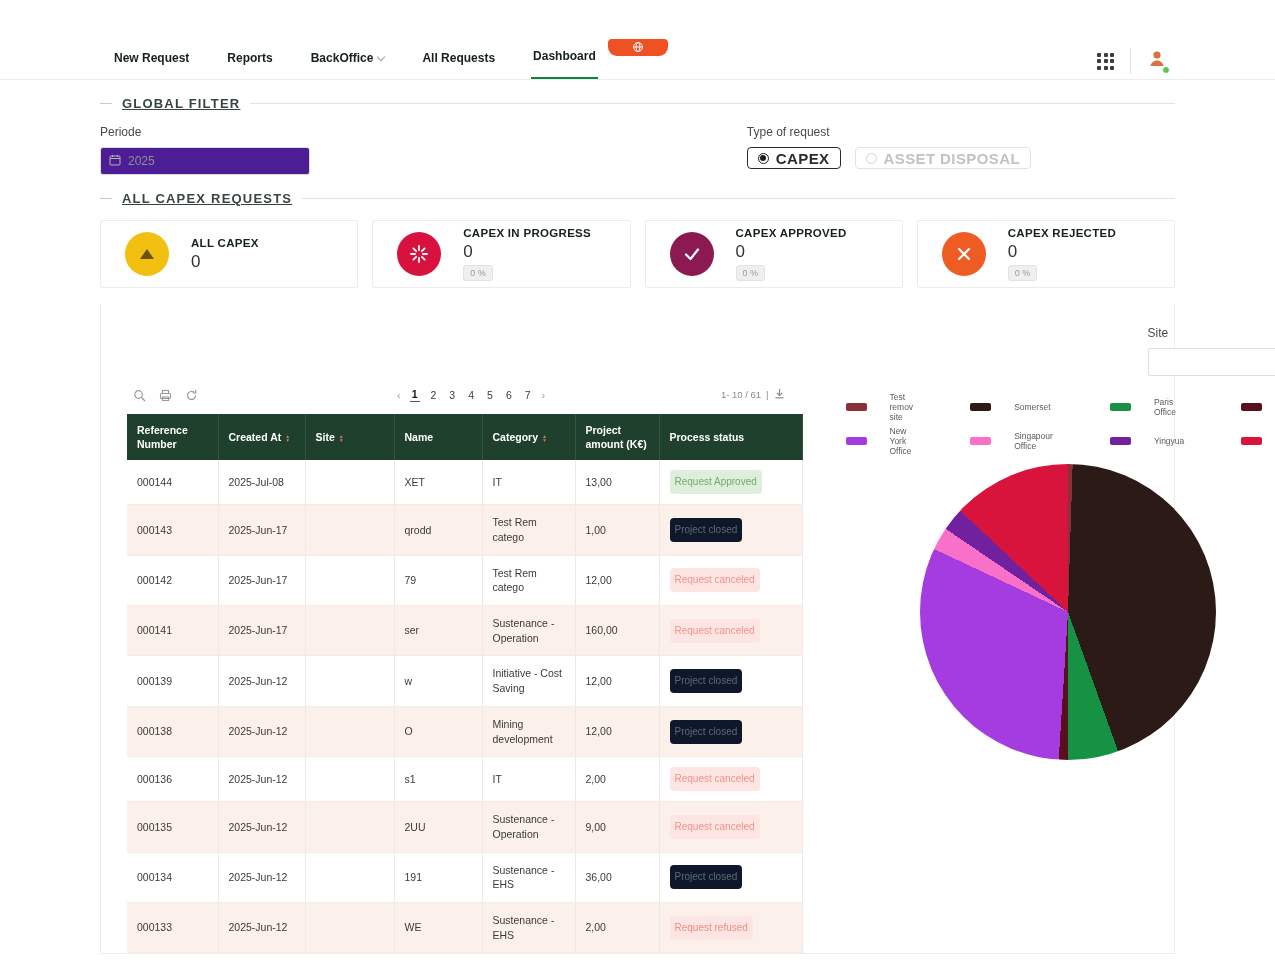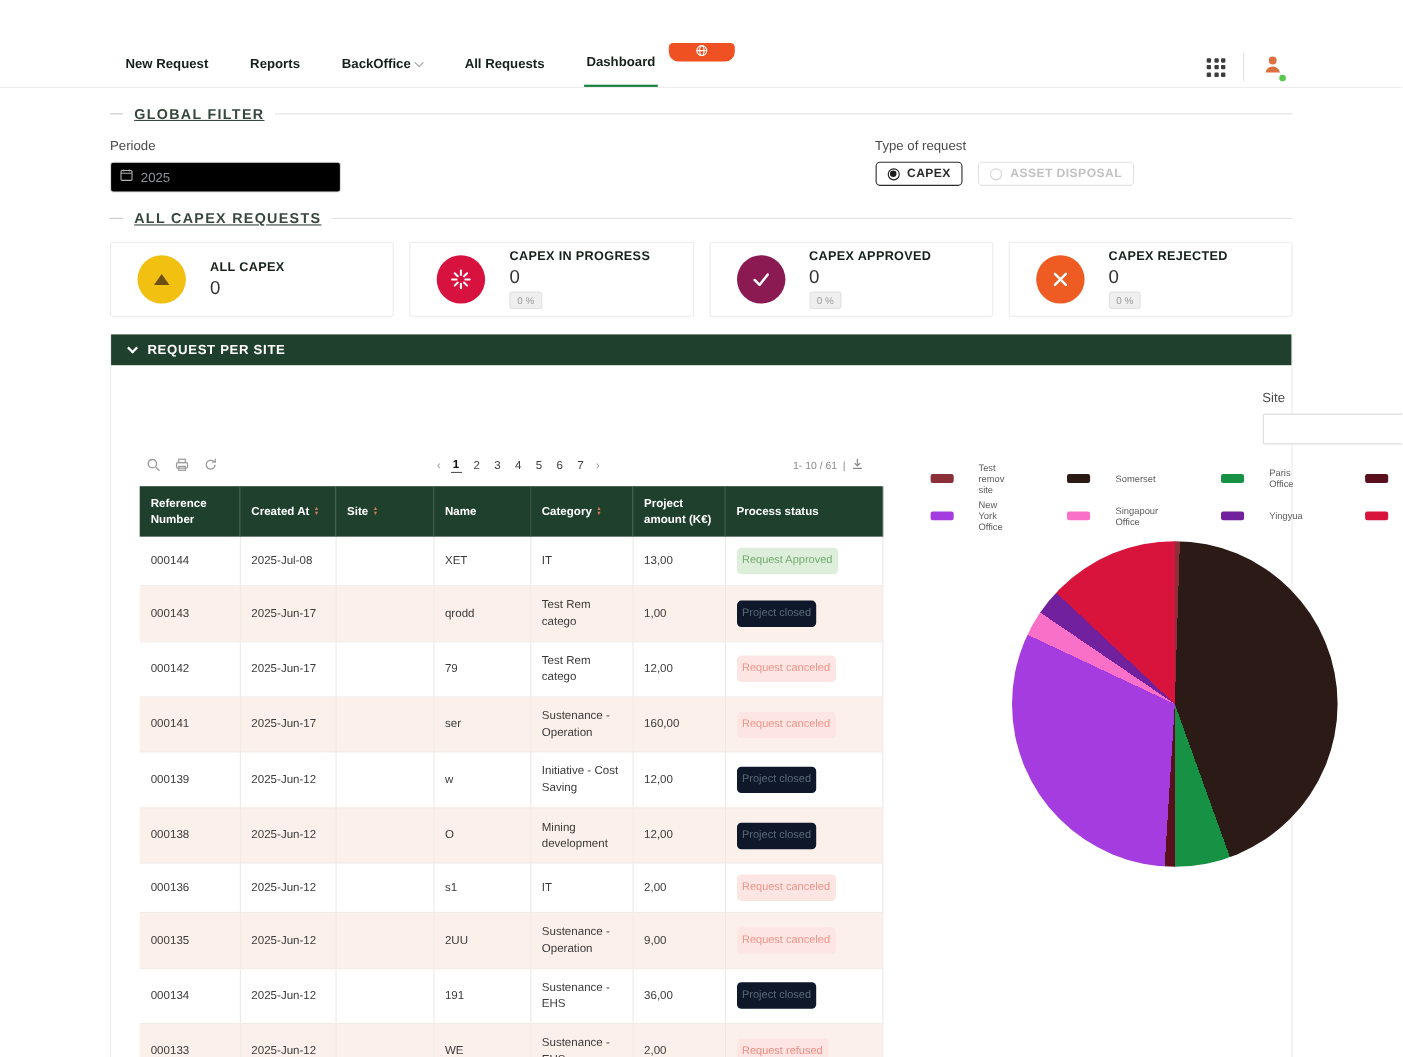--- a/index.html
+++ b/index.html
@@ -24,25 +24,25 @@
   
   main { padding:0 100px; }
   .section-title-row { display:flex; align-items:center; gap:10px; margin-top:16px; }
   .tick { width:12px; height:1px; background:#c9c9c9; }
   .section-title { font-size:13px; font-weight:700; letter-spacing:1.2px; color:#35463c; white-space:nowrap;text-decoration:underline; }
   .rule { flex:1; height:1px; background:#e2e2e2; }
 
   
   .filter-controls { display:flex; justify-content:space-between; margin:14px 30px 6px 0; gap:16px; }
   .field-label { font-size:12px; color:#4a4a4a; margin-bottom:8px; }
-  .periode-box { width:210px; height:28px; border:1px solid #ddd; border-radius:3px; display:flex; align-items:center; gap:7px; padding:0 8px; background:#000000; }
+  .periode-box { width:210px; height:28px; border:1px solid #ddd; border-radius:3px; display:flex; align-items:center; gap:7px; padding:0 8px; background:#4c1d95; }
   .periode-box input { border:none; outline:none; font-size:12px; color:#8a9299; width:150px; font-family:inherit; background:transparent; }
   .type-group { margin-right:114px; }
   .chips { display:flex; gap:14px; }
-  .chip { height:22px; display:flex; align-items:center; gap:7px; padding:0 10px; border-radius:4px; font-size:11px; font-weight:700; letter-spacing:.4px; cursor:pointer; background:#fff; }
+  .chip { height:22px; display:flex; align-items:center; gap:7px; padding:0 10px; border-radius:4px; font-size:15px; font-weight:700; letter-spacing:.4px; cursor:pointer; background:#fff; }
   .chip.sel { border:1px solid #2b2b2b; color:#2b2b2b; }
   .chip.unsel { border:1px solid #e2e2e2; color:#c2c2c2; }
   .radio { width:11px; height:11px; border-radius:50%; position:relative; }
   .radio.on { border:1.5px solid #1d1d1d; }
   .radio.on::after { content:""; position:absolute; inset:1.5px; border-radius:50%; background:#1d1d1d; }
   .radio.off { border:1.5px solid #d5d5d5; }
 
   
   .cards { display:flex; gap:14px; margin-top:14px; }
   .card { flex:1; height:68px; background:#fff; border:1px solid #ececec; border-radius:2px; display:flex; align-items:center; gap:22px; padding:0 0 0 24px; }
@@ -242,24 +242,20 @@
                   <line x1="15" y1="5" x2="5" y2="15"></line>
                 </g>
               </svg>
             </div>
             <div><div class="card-label">CAPEX REJECTED</div><div class="card-value">0</div><span class="pct">0 %</span></div>
           </div>
         </div>
     </section>
 
     <section class="panel">
-      <div class="panel-header">
-        <span class="wchev"></span>
-        <span class="panel-title">REQUEST PER SITE</span>
-      </div>
       <div class="panel-body">
         <div class="table-col">
           <div class="toolbar">
             <div class="tool-icons">
               <span><svg width="13" height="13" viewBox="0 0 13 13">
                     <g stroke="#9a9a9a" stroke-width="1.2" fill="none">
                       <circle cx="5.5" cy="5.5" r="3.8"></circle>
                       <line x1="8.5" y1="8.5" x2="12" y2="12"></line>
                     </g>
                   </svg></span>

